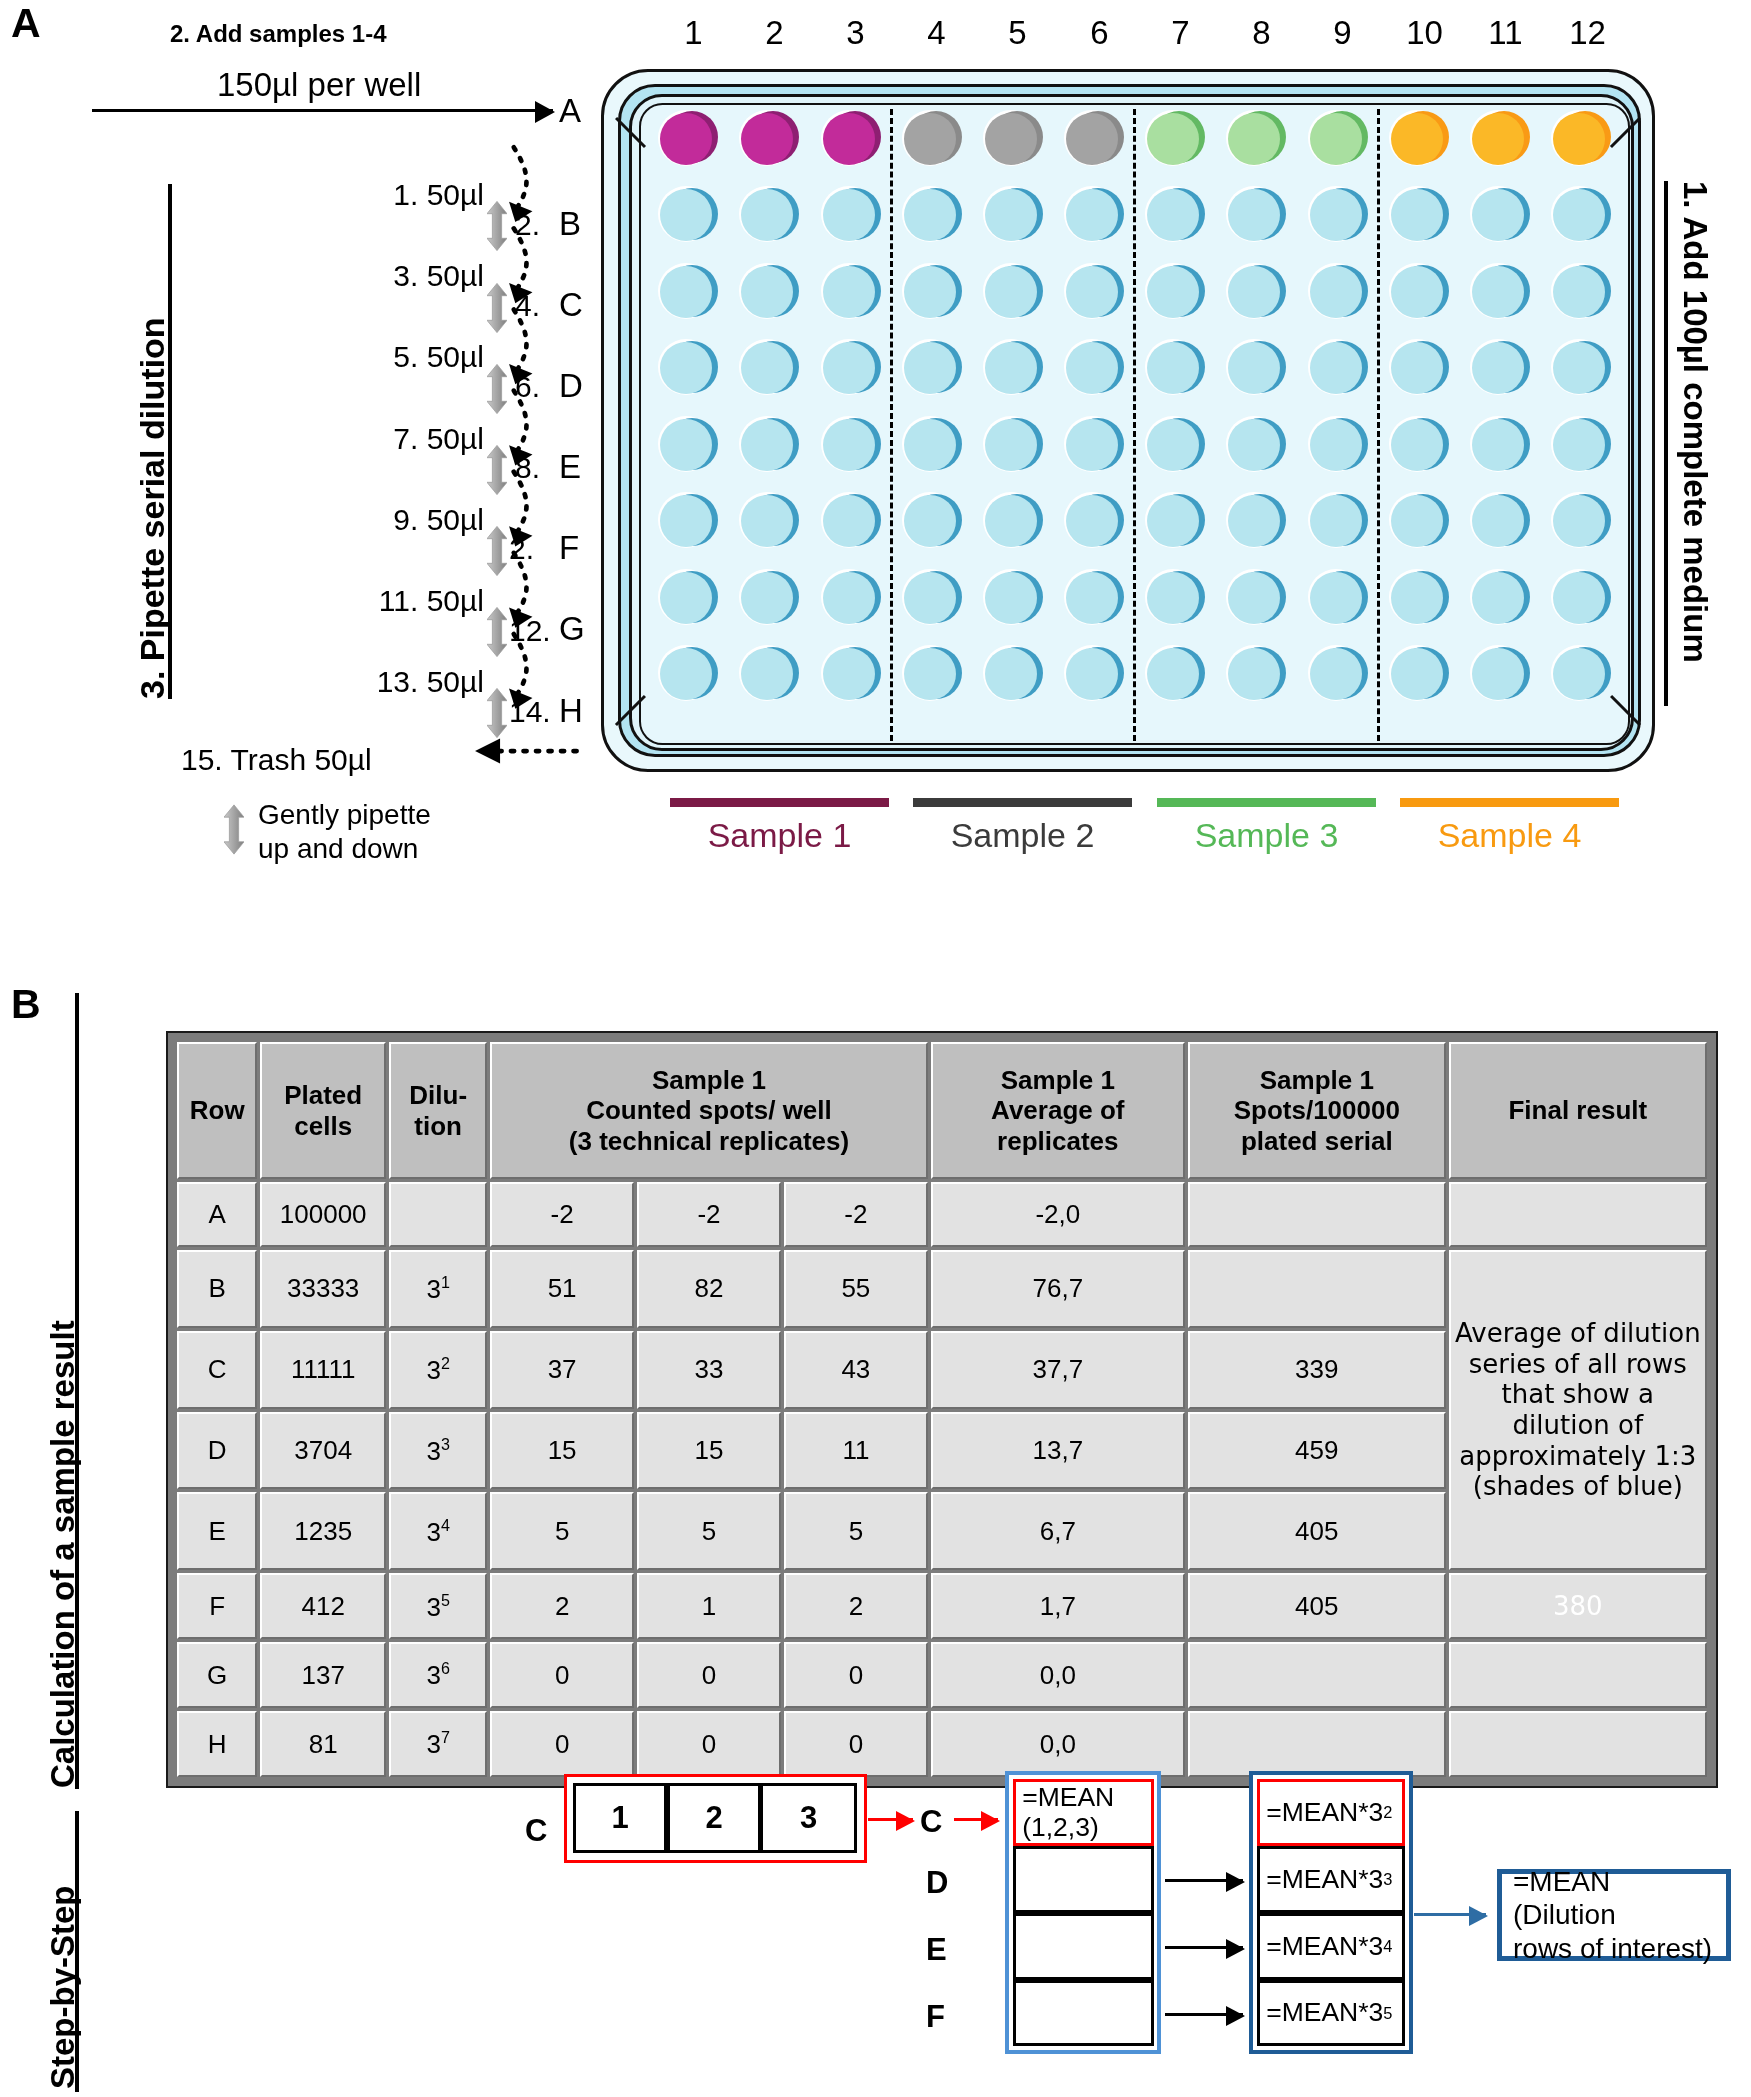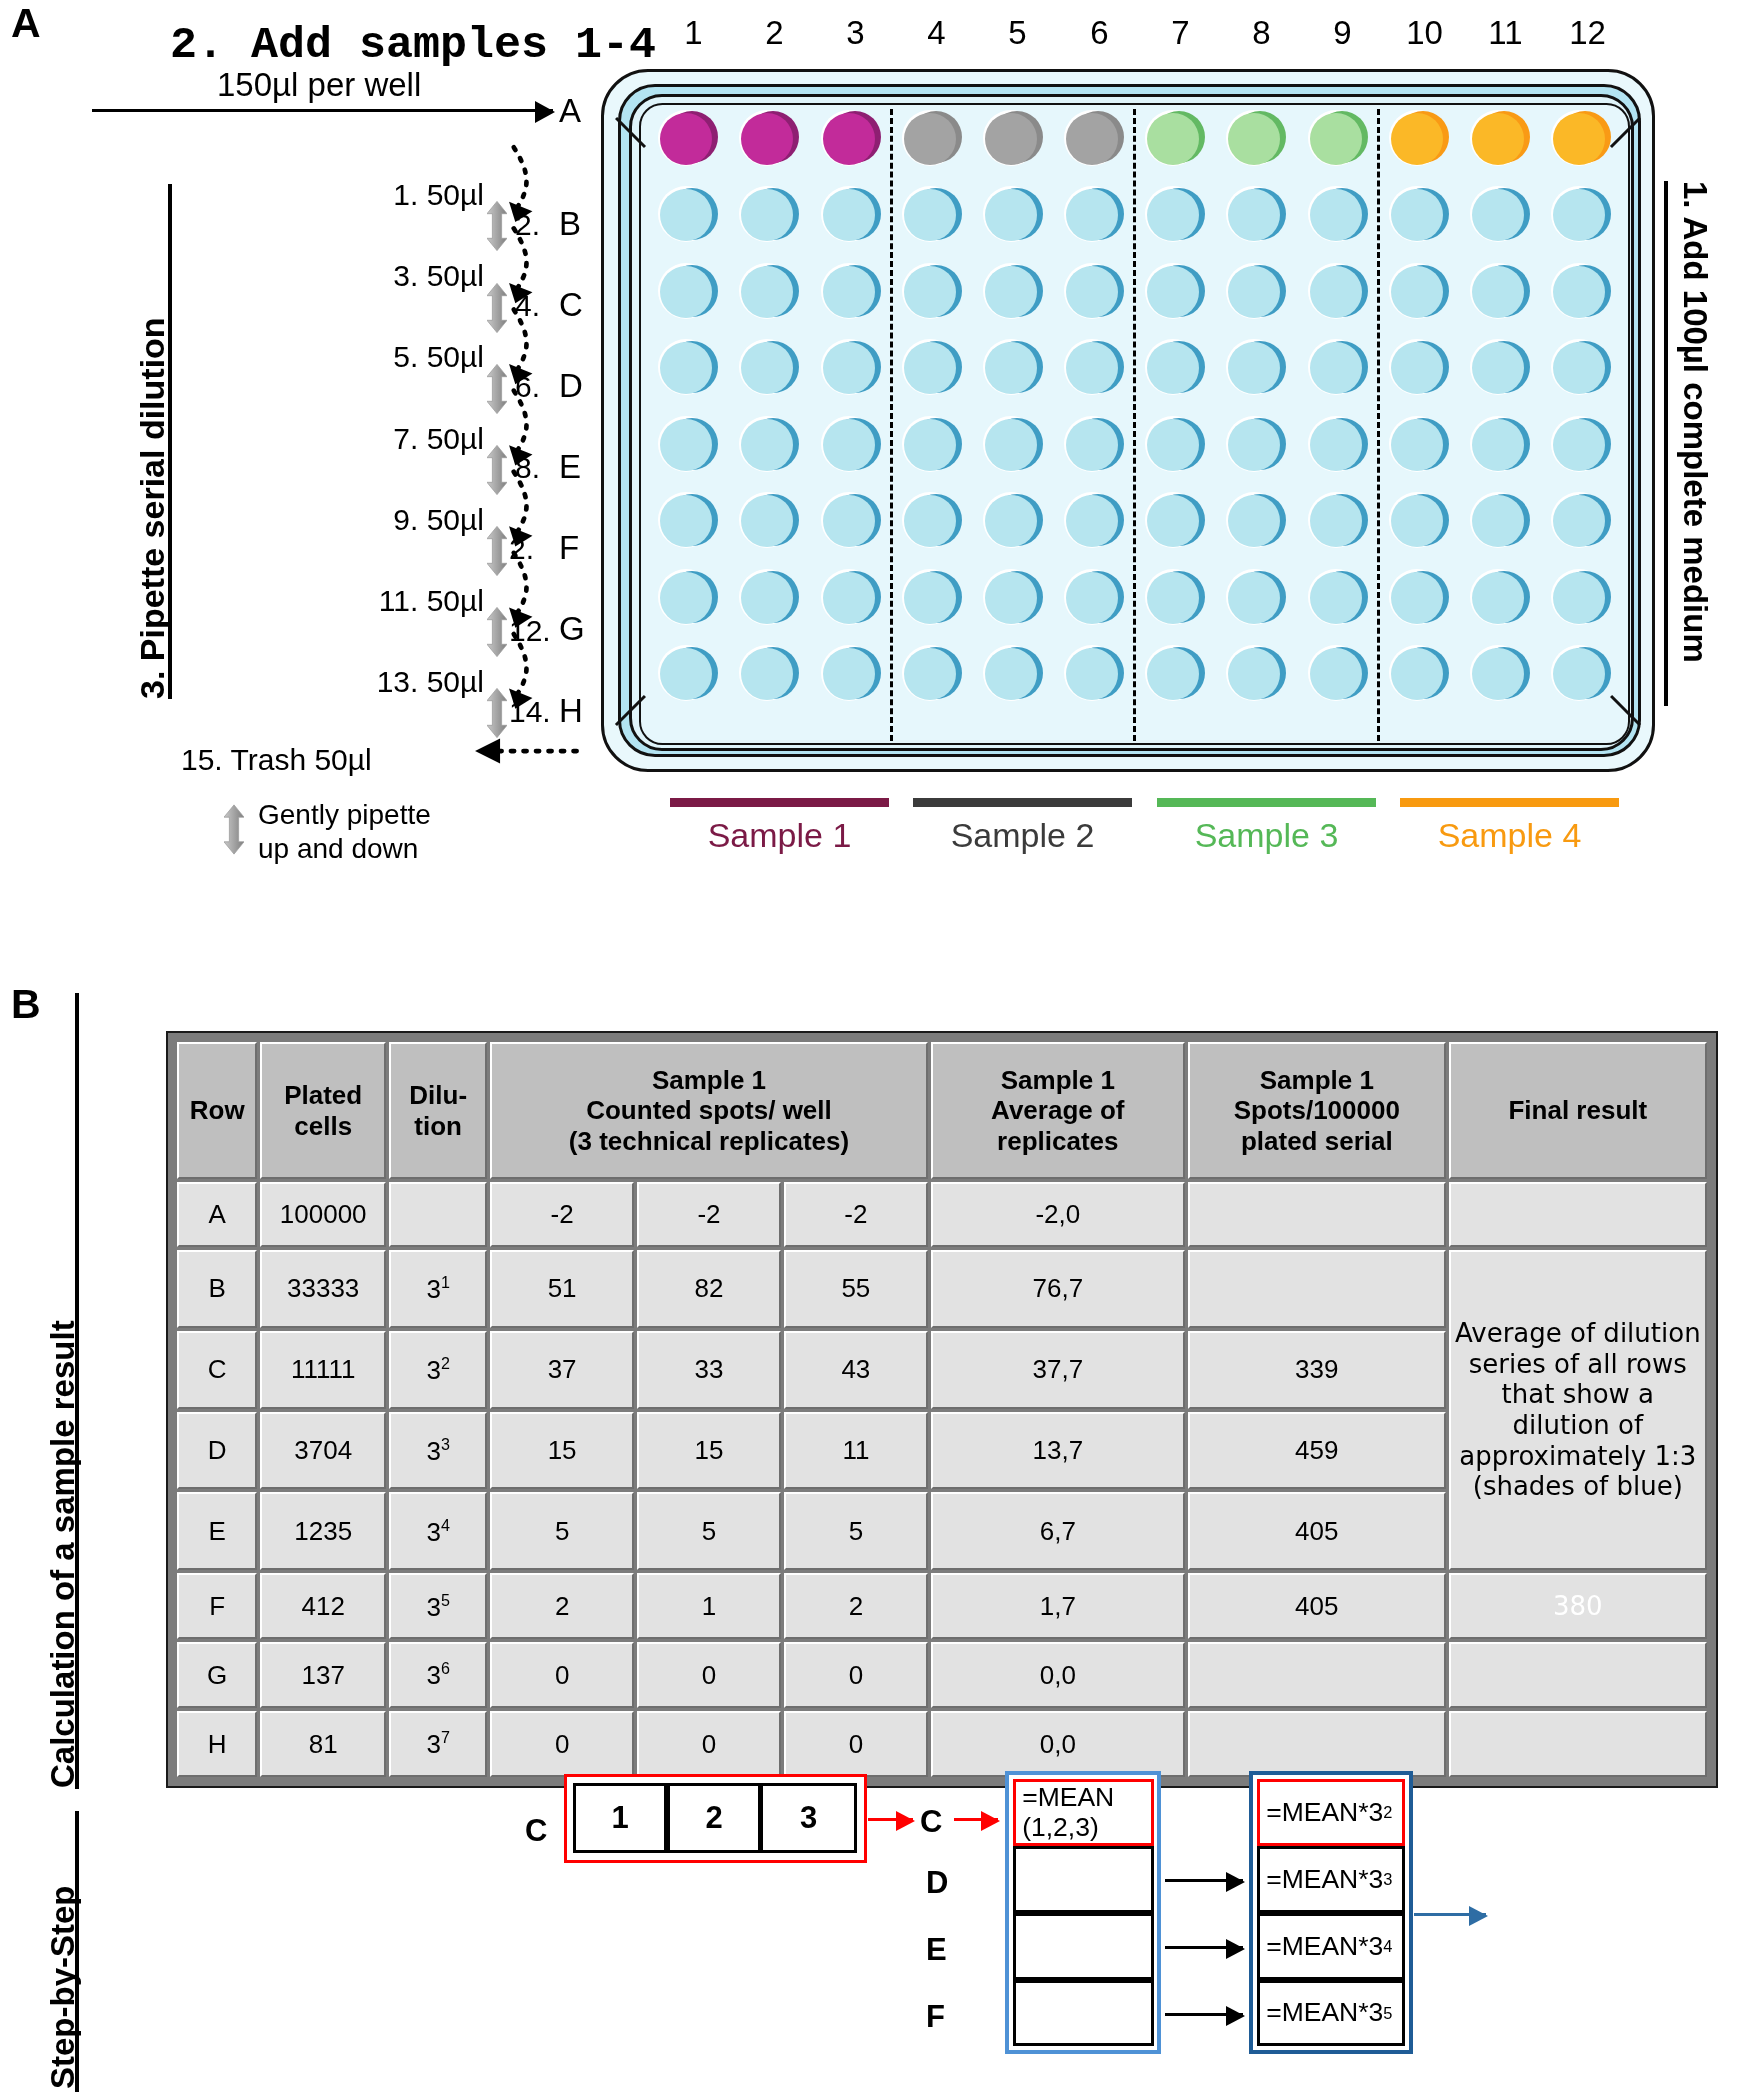--- a/index.html
+++ b/index.html
@@ -9,21 +9,21 @@
     font-family:"Liberation Sans", sans-serif;
     color:#000; overflow:hidden;
   }
 
   
   .panel-letter { position:absolute; font-weight:bold; font-size:41px; line-height:1; }
 
   
   #panel-a { position:absolute; left:0; top:0; width:1752px; height:905px; }
 
-  .hdr-bold { position:absolute; font-weight:bold; font-size:45px; white-space:nowrap;font-family:Liberation Mono, monospace; }
+  .hdr-bold { position:absolute; font-weight:bold; font-size:24px; white-space:nowrap; }
   .hdr-reg  { position:absolute; font-size:33px; white-space:nowrap; }
 
   .arrow-main { position:absolute; height:0; border-top:3.9px solid #000; }
   .arrow-main::after{
     content:""; position:absolute; right:-2.3px; top:-11px;
     border-left:20px solid #000; border-top:11px solid transparent; border-bottom:11px solid transparent;
   }
 
   .vbar { position:absolute; width:3.9px; background:#000; }
 
@@ -839,15 +839,19 @@
       <span>=MEAN*3</span>
         <sup>4</sup>
     </div>
     <div class="cellb" style="left:1257px; top:996px; width:148px; height:66px;">
       <span>=MEAN*3</span>
         <sup>5</sup>
     </div>
 
     <div class="ar blu" style="left:1414px; top:929px; width:72px;"></div>
 
+    <div class="finalbox" style="left:1497px; top:885px; width:234px; height:92px; flex-direction:column; align-items:flex-start; justify-content:center;">
+      <span>=MEAN (Dilution</span>
+      <span>rows of interest)</span>
+    </div>
   </div>
 </div>
 
 
 </body></html>

